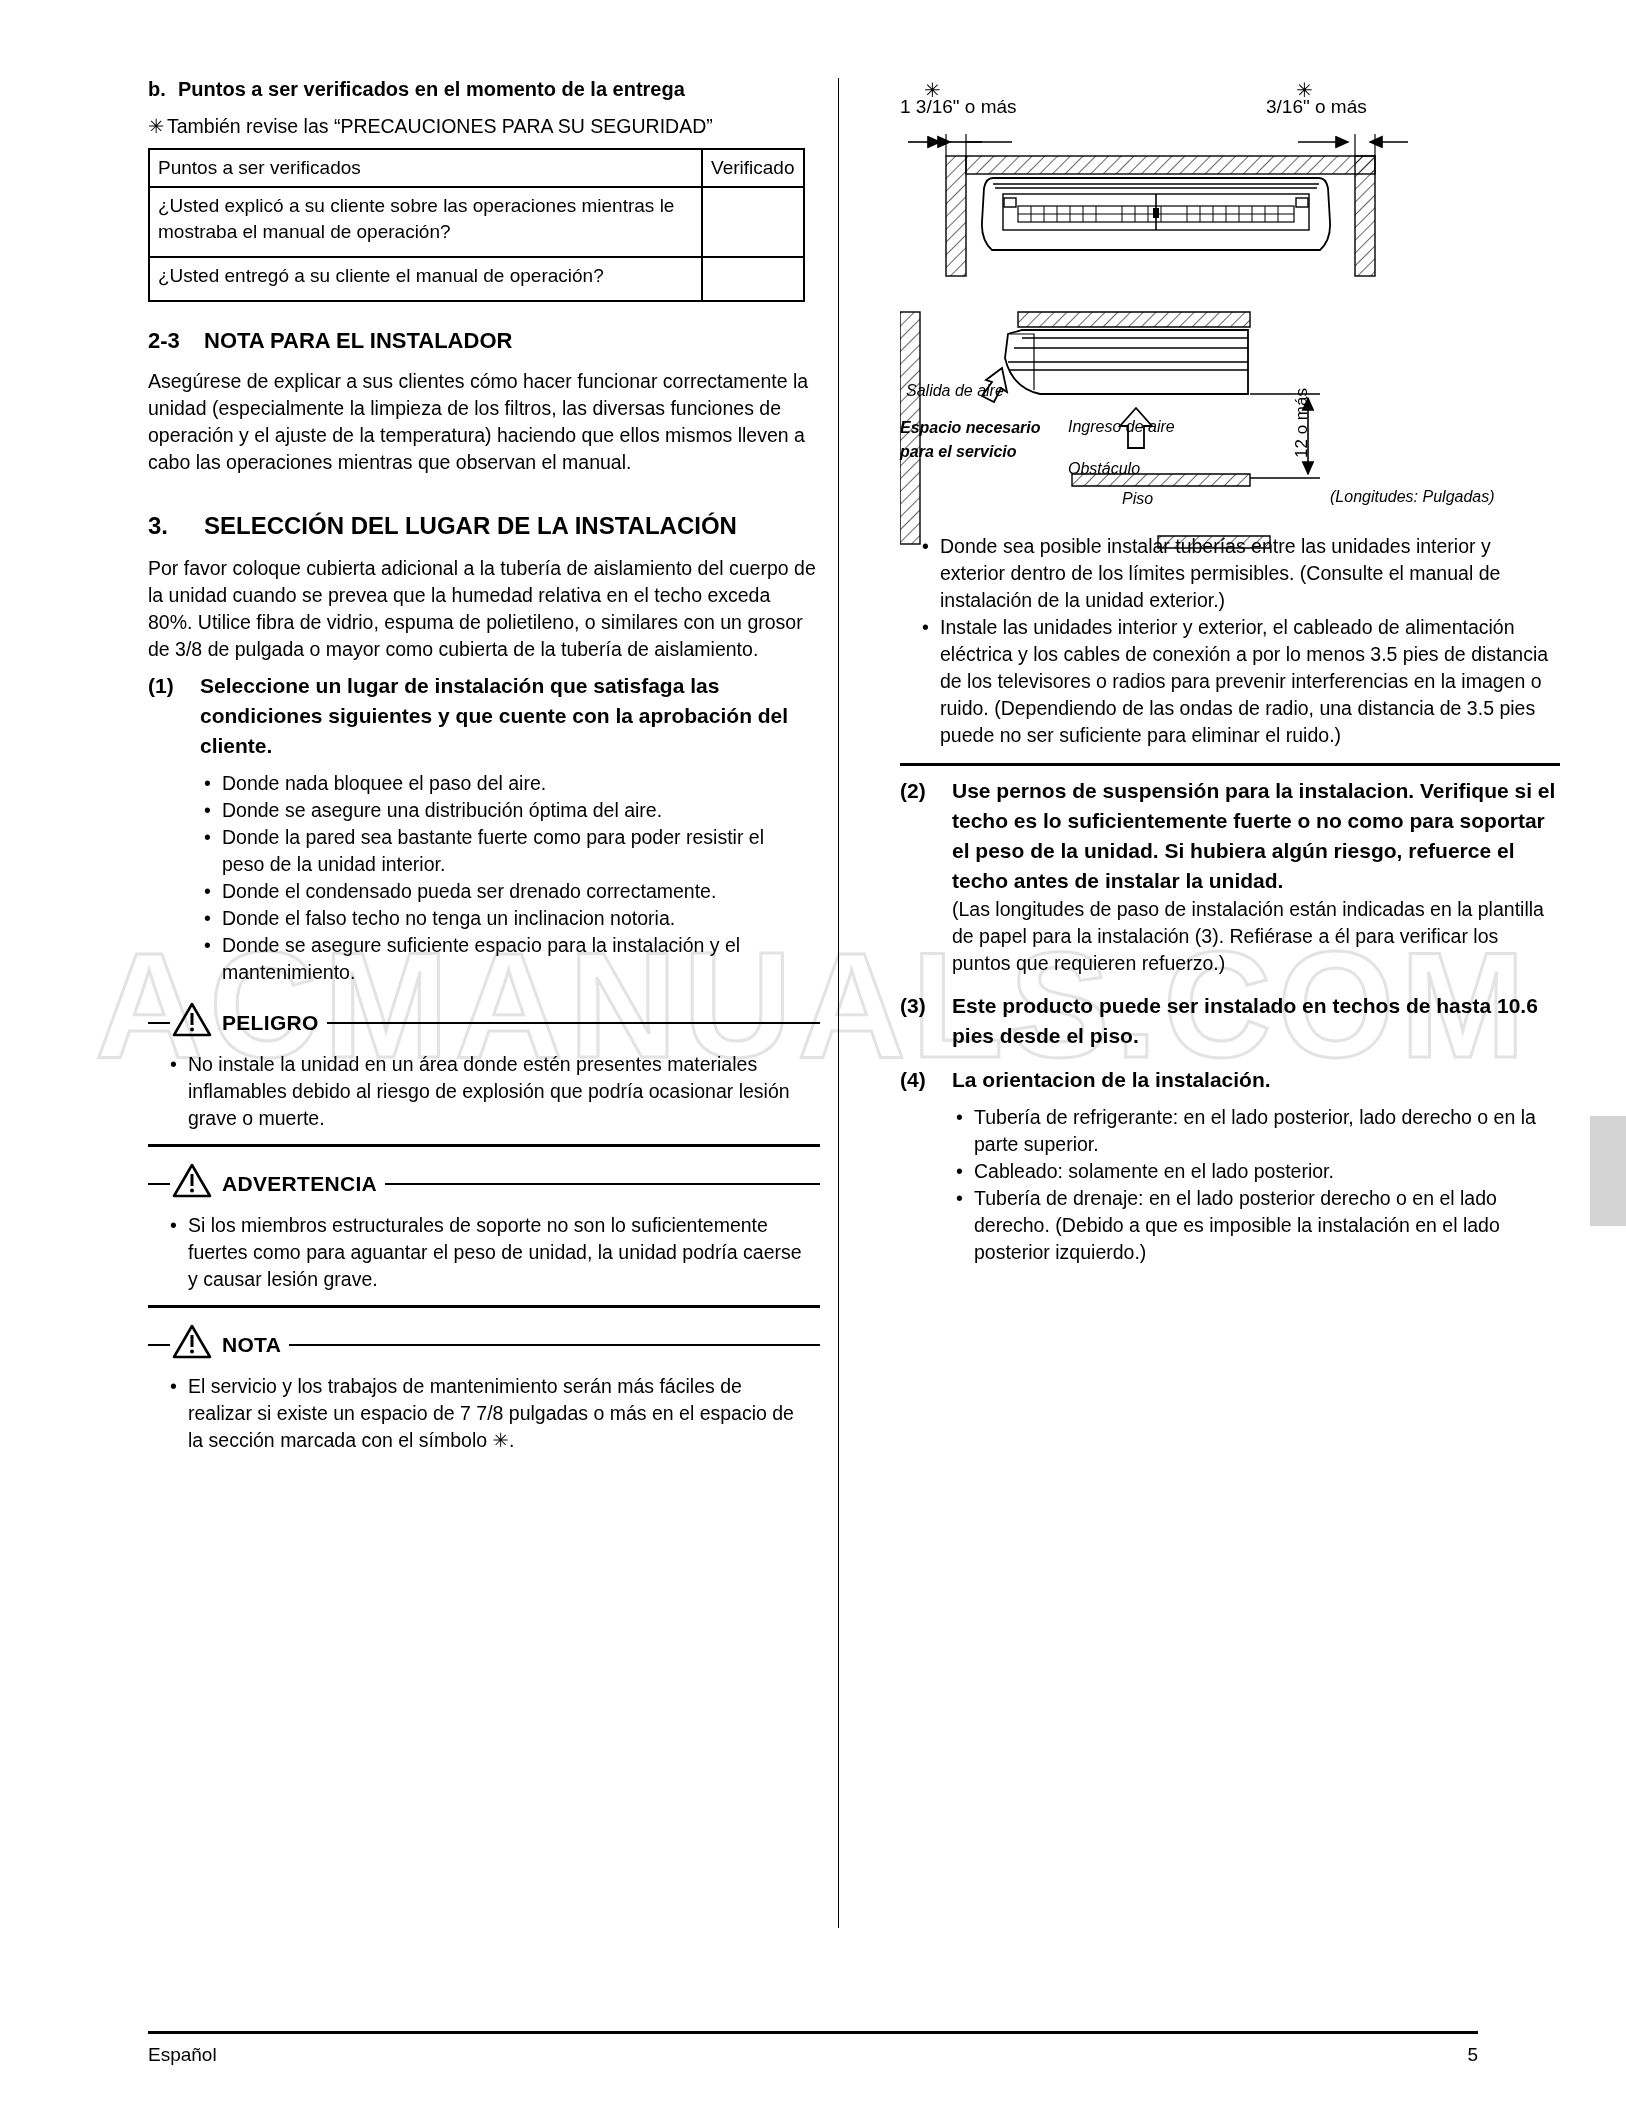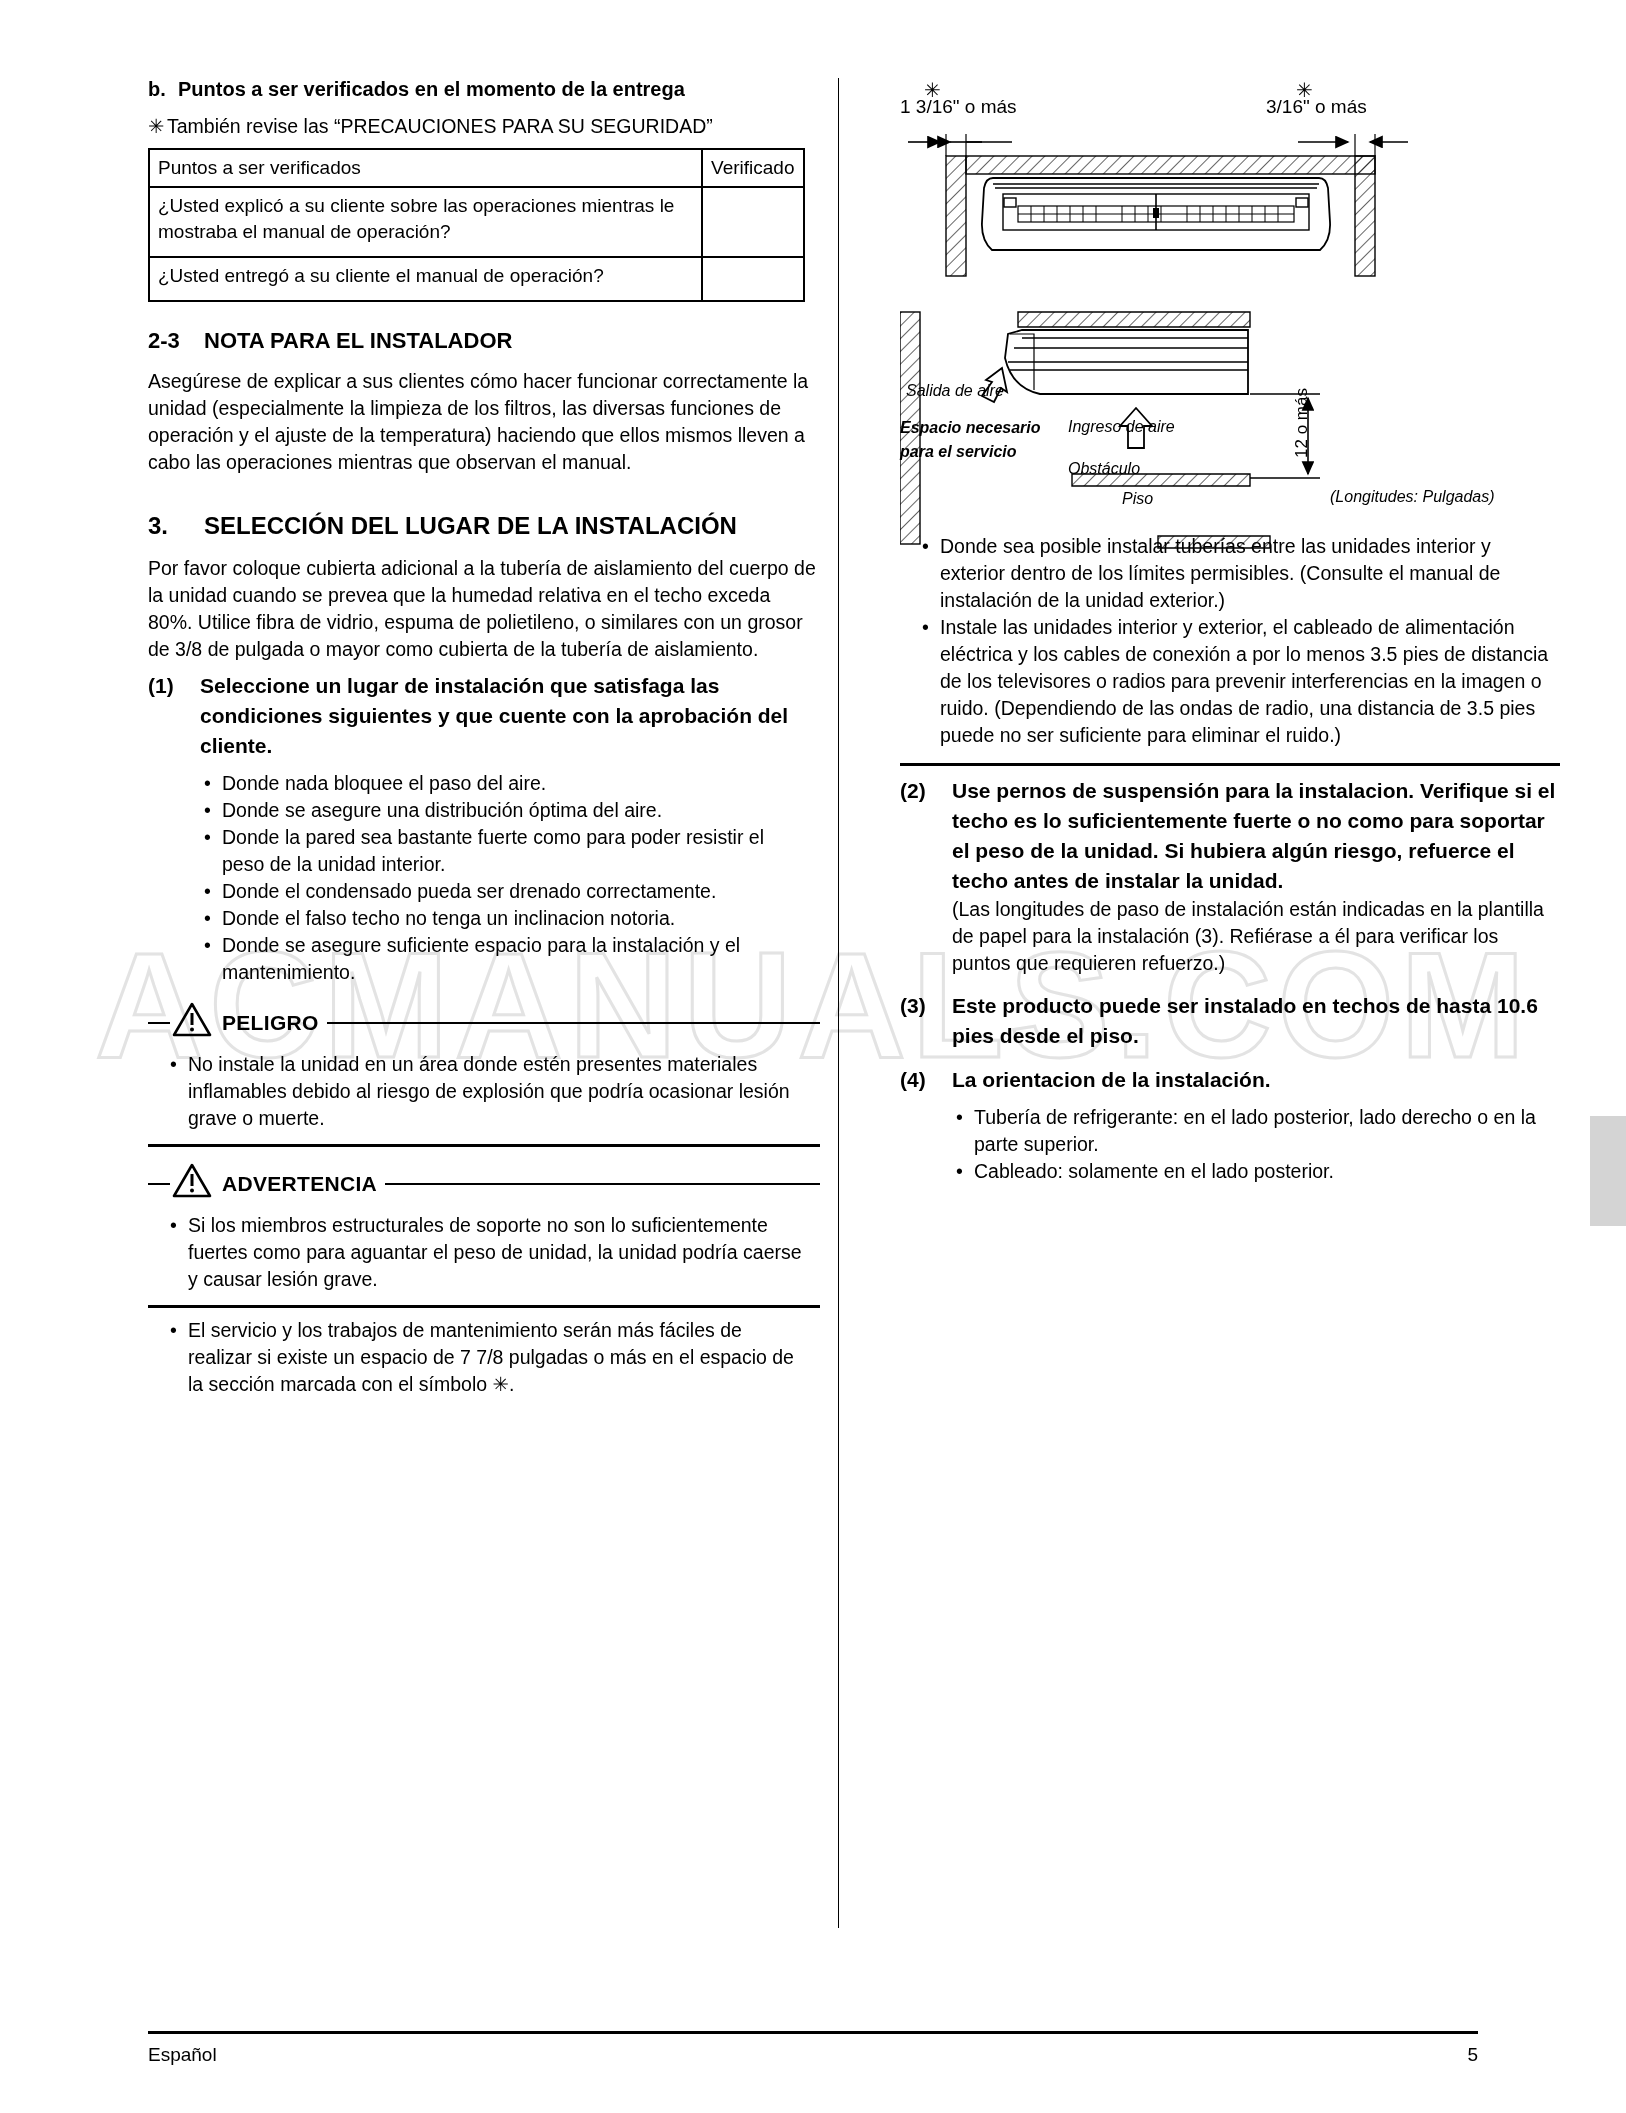--- a/index.html
+++ b/index.html
@@ -344,20 +344,32 @@
         </svg>
       </span>
       <span class="warn-label">ADVERTENCIA</span>
       <span class="warn-rule"></span>
     </div>
     <ul class="bullets indent-0">
       <li>Si los miembros estructurales de soporte no son lo suficientemente fuertes como para aguantar el peso de unidad, la unidad podría caerse y causar lesión grave.</li>
     </ul>
     <hr class="hr-thick">
 
+    <div class="warn-band">
+      <span class="warn-lead"></span>
+      <span class="warn-tri">
+        <svg width="40" height="36" viewBox="0 0 40 36">
+          <polygon points="20,3 38,34 2,34" fill="none" stroke="#000" stroke-width="2.6" stroke-linejoin="round"></polygon>
+          <rect x="18.5" y="12" width="3" height="12" fill="#000"></rect>
+          <circle cx="20" cy="28.5" r="2" fill="#000"></circle>
+        </svg>
+      </span>
+      <span class="warn-label">NOTA</span>
+      <span class="warn-rule"></span>
+    </div>
     <ul class="bullets indent-0">
       <li>El servicio y los trabajos de mantenimiento serán más fáciles de realizar si existe un espacio de 7 7/8 pulgadas o más en el espacio de la sección marcada con el símbolo ✳.</li>
     </ul>
 
   </div>
 
   <div class="column" id="col-right">
 
     <div id="diagram">
 
@@ -486,20 +498,21 @@
 
     <div style="height:14px"></div>
 
     <div class="h-numbered">
       <span class="num">(4)</span>
       <span class="txt">La orientacion de la instalación.</span>
     </div>
     <ul class="bullets indent-1">
       <li>Tubería de refrigerante: en el lado posterior, lado derecho o en la parte superior.</li>
       <li>Cableado: solamente en el lado posterior.</li>
+      <li>Tubería de drenaje: en el lado posterior derecho o en el lado derecho. (Debido a que es imposible la instalación en el lado posterior izquierdo.)</li>
     </ul>
 
   </div>
 
   <div id="edge-tab"></div>
 
   <div id="footer-rule"></div>
   <div id="footer">
     <span>Español</span>
     <span>5</span>

